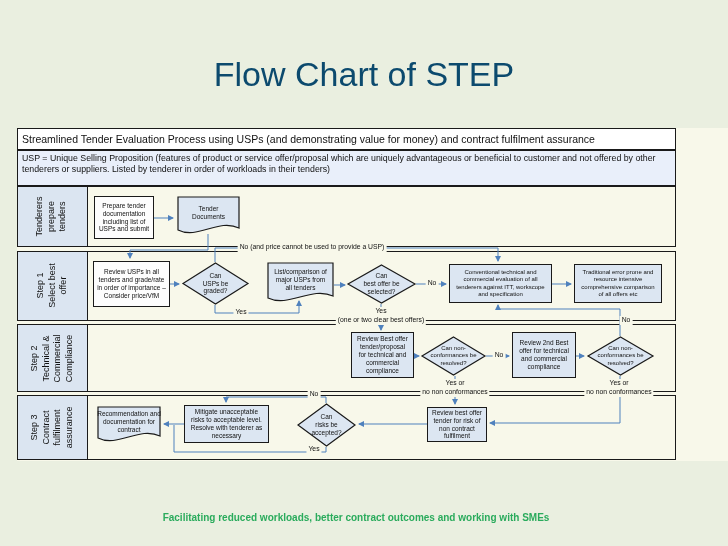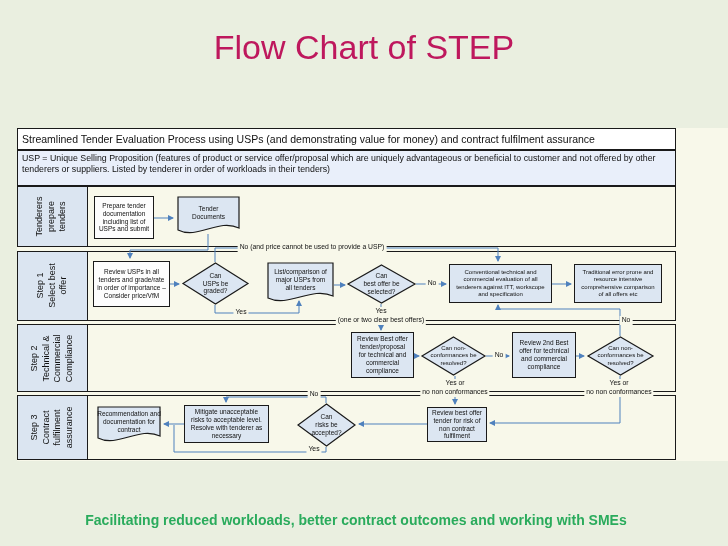--- a/index.html
+++ b/index.html
@@ -1,19 +1,19 @@
 <!DOCTYPE html>
 <html><head>
 <meta charset="utf-8">
 <style>
   html,body{margin:0;padding:0;}
   body{width:728px;height:546px;background:#eaefe0;font-family:"Liberation Sans",sans-serif;position:relative;overflow:hidden;}
   .slide{position:absolute;inset:0;}
-  .title{position:absolute;top:28px;left:0;width:728px;text-align:center;font-size:34px;color:#be185d;letter-spacing:0px;}
-  .footer{position:absolute;top:512px;left:0;width:712px;text-align:center;font-size:14px;font-weight:bold;color:#2aab5c;}
+  .title{position:absolute;top:55px;left:0;width:728px;text-align:center;font-size:34px;color:#0c4a6e;letter-spacing:0px;}
+  .footer{position:absolute;top:512px;left:0;width:712px;text-align:center;font-size:10px;font-weight:bold;color:#2aab5c;}
   .chart{position:absolute;left:17px;top:128px;width:717px;height:333px;background:#f8f8ea;}
   .hrow{position:absolute;left:0;width:659px;border:1px solid #1a1a1a;box-sizing:border-box;z-index:0;}
   .h1text{font-size:10.5px;color:#111;padding:4px 4px 0 4px;white-space:nowrap;}
   .h2text{font-size:8.8px;color:#111;padding:2px 4px;line-height:1.3;}
   .lane{position:absolute;left:0;width:659px;border:1px solid #1a1a1a;box-sizing:border-box;z-index:0;}
   .lane-cell{position:absolute;left:0;top:0;bottom:0;width:69px;background:#dbe5f1;border-right:1px solid #1a1a1a;display:flex;align-items:center;justify-content:center;}
   .lane-label{transform:rotate(-90deg);white-space:pre-line;text-align:center;font-size:9px;line-height:1.3;color:#111;}
   .conn{position:absolute;left:0;top:0;z-index:1;overflow:visible;}
   .node{position:absolute;z-index:2;}
   .box{position:absolute;inset:0;border:1px solid #1a1a1a;box-sizing:border-box;background:#dce6f2;}

